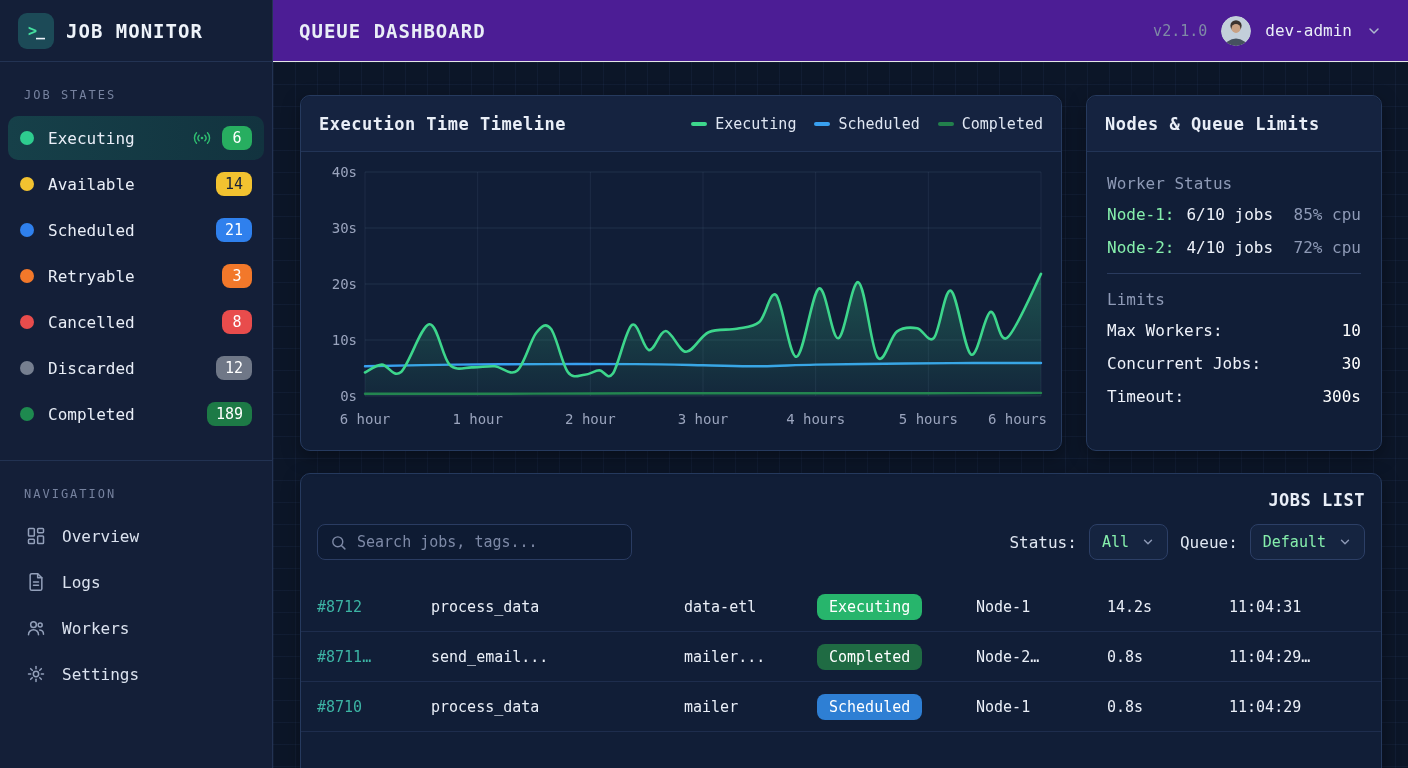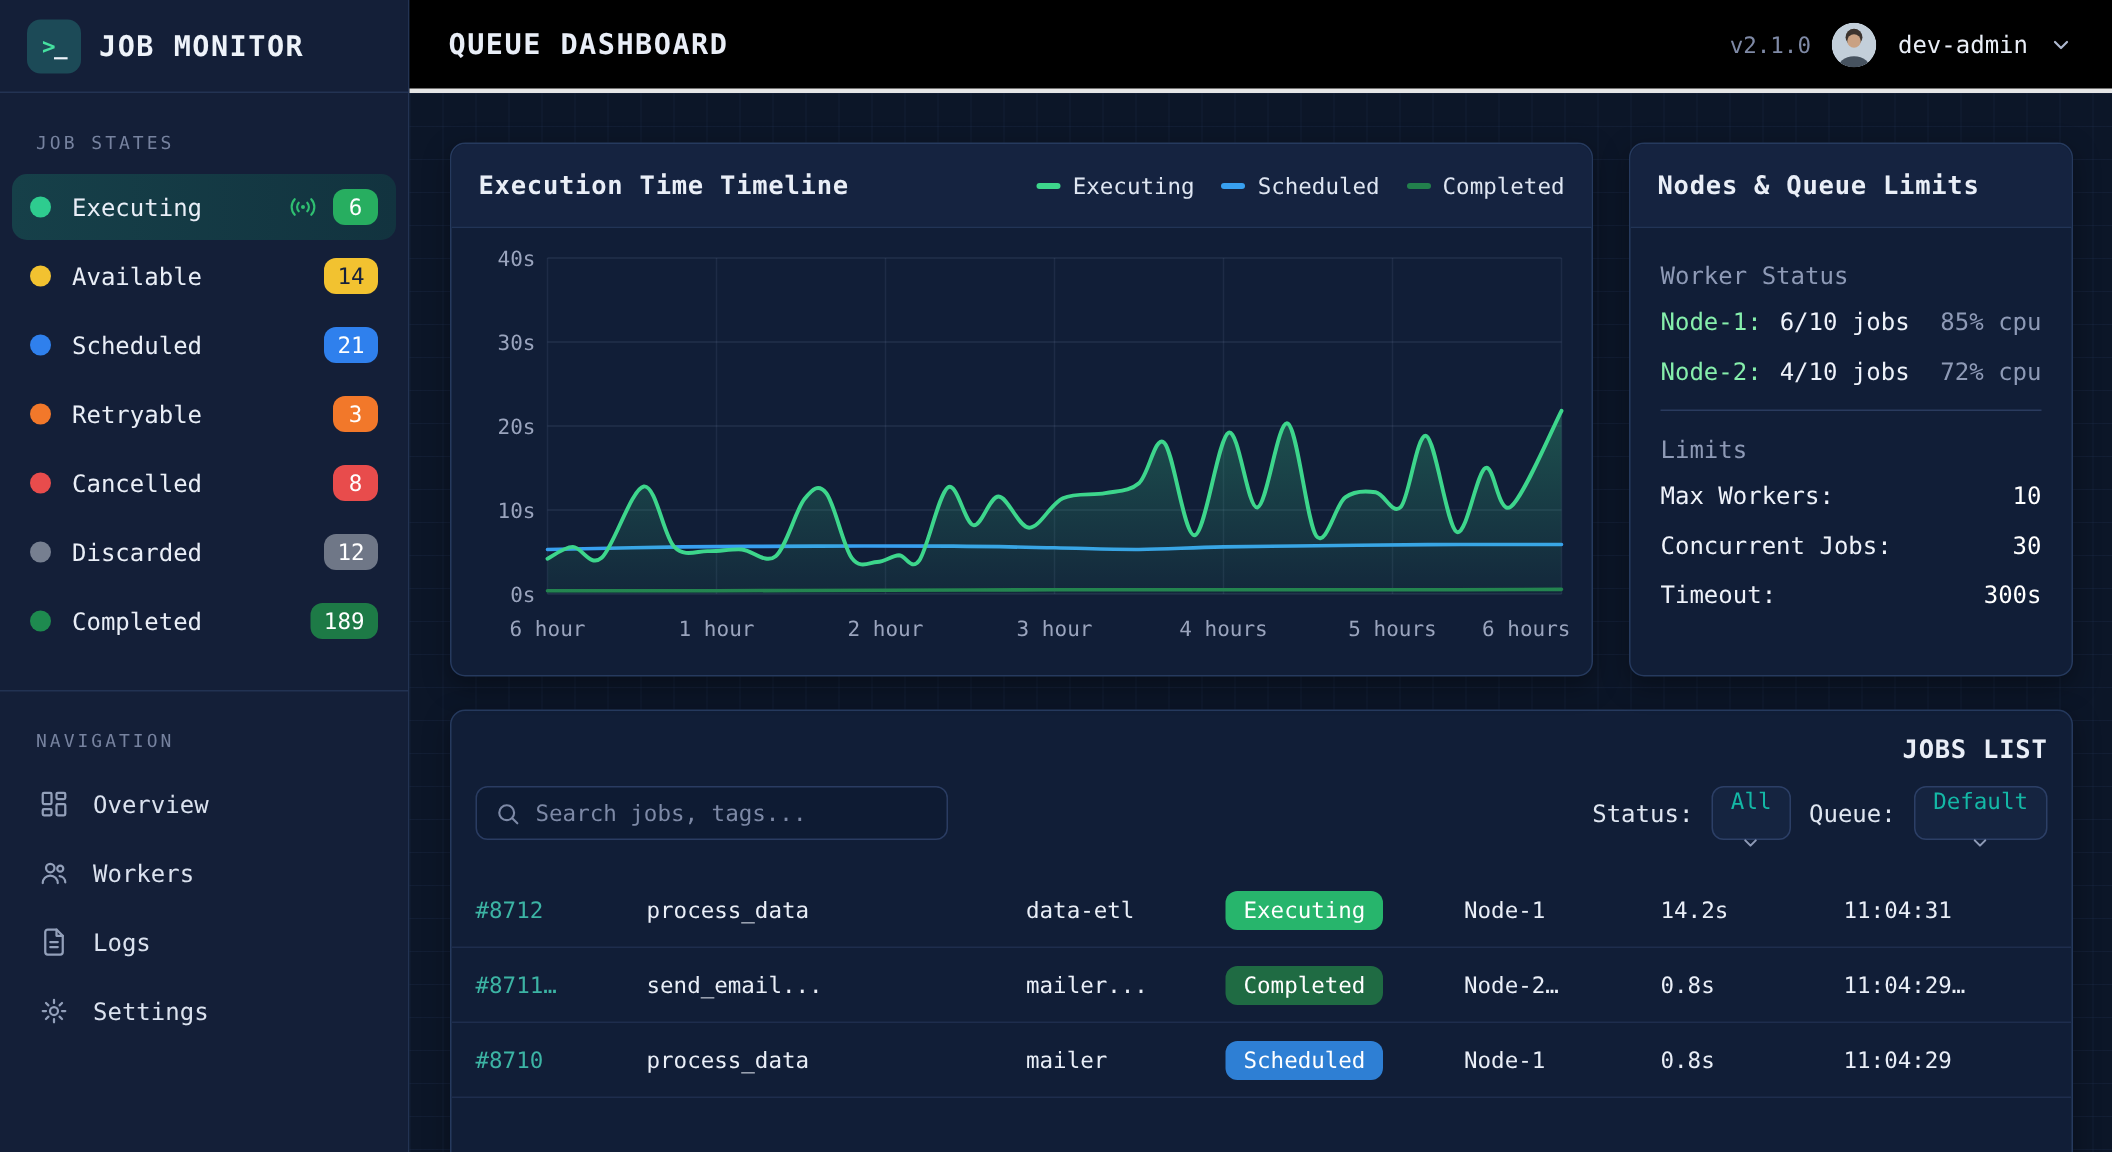--- a/index.html
+++ b/index.html
@@ -21,21 +21,21 @@
   .state-label { font-size:16px; color:#e9eef7; }
   .state-badge { margin-left:auto; min-width:30px; text-align:center; padding:3px 9px; border-radius:8px; font-size:15px; }
   .live-icon { margin-left:auto; margin-right:10px; color:#2fbf71; display:flex; }
   .live-icon + .state-badge { margin-left:0; }
   .side-sep { border-top:1px solid #223252; margin:22px 0 0; }
   .nav-item { display:flex; align-items:center; gap:16px; height:46px; padding:0 26px; font-size:16px; color:#dbe2ef; cursor:pointer; }
   .nav-item .nico { color:#93a0ba; display:flex; }
 
   
   .main { display:flex; flex-direction:column; min-width:0; }
-  .topbar { height:62px; flex:none; background:#000000; border-bottom:3px solid #e5e5e5;
+  .topbar { height:62px; flex:none; background:#4c1d95; border-bottom:1px solid #e5e5e5;
     display:flex; align-items:center; padding:0 26px; }
   .page-title { font-size:19px; font-weight:bold; letter-spacing:1px; }
   .top-right { margin-left:auto; display:flex; align-items:center; gap:14px; }
   .version { color:#7f8aa6; font-size:15px; }
   .avatar { width:30px; height:30px; border-radius:50%; overflow:hidden; flex:none; }
   .username { font-size:16px; }
   .chev { color:#aeb8cf; display:flex; }
 
   .content { flex:1; padding:33px 26px 0 27px; background:#0c1628;
     background-image:linear-gradient(rgba(96,130,200,0.07) 1px, transparent 1px),
@@ -73,21 +73,21 @@
   .jobs-title { font-size:17px; font-weight:bold; letter-spacing:0.5px;text-align:right; }
   .jobs-controls { display:flex; align-items:center; margin-top:14px; }
   .search-box { display:flex; align-items:center; gap:10px; width:315px; height:36px; background:#0e1b33;
     border:1px solid #2a3c62; border-radius:8px; padding:0 12px; color:#7d89a6; }
   .search-box input { flex:1; background:transparent; border:none; outline:none; color:#dfe6f1;
     font-family:"DejaVu Sans Mono",monospace; font-size:15px; }
   .search-box input::placeholder { color:#7d89a6; }
   .filters { margin-left:auto; display:flex; align-items:center; gap:12px;justify-content:center; }
   .filter-label { font-size:16px; color:#dfe6f1; }
   .select-box { display:flex; align-items:center; gap:12px; height:36px; padding:0 12px; background:#152440;
-    border:1px solid #2c3f66; border-radius:8px; font-size:15px; color:#14b8a6; cursor:pointer;flex-direction:column; }
+    border:1px solid #2c3f66; border-radius:8px; font-size:15px; color:#86efac; cursor:pointer; }
   .select-box .chev { color:#8e9ab6; }
 
   .table { margin-top:22px; }
   .t-row { display:grid; grid-template-columns:114px 253px 133px 159px 131px 122px 1fr; align-items:center; padding:0 16px; }
   .t-head { height:56px; background:#17263f; border-top:1px solid #223456; border-bottom:1px solid #223456;
     color:#8c97b2; font-size:15px; }
   .t-body-row { height:50px; border-bottom:1px solid #1e2d4d; font-size:15px; }
   .cell-id { color:#3cb4a4; }
   .status-badge { display:inline-block; padding:4px 12px; border-radius:8px; color:#ffffff; font-size:15px; }
   .sort-arrow { color:#8c97b2; margin-left:6px; }
@@ -163,38 +163,38 @@
               <rect x="14" y="3" width="7" height="5" rx="1"></rect>
               <rect x="14" y="12" width="7" height="9" rx="1"></rect>
               <rect x="3" y="16" width="7" height="5" rx="1"></rect>
             </svg>
           </span>
           <span>Overview</span>
         </div>
         <div class="nav-item">
           <span class="nico">
             <svg width="20" height="20" viewBox="0 0 24 24" fill="none" stroke="currentColor" stroke-width="1.8" stroke-linecap="round" stroke-linejoin="round">
+              <path d="M14 2H7a2 2 0 0 0-2 2v16a2 2 0 0 0 2 2h10a2 2 0 0 0 2-2V7z"></path>
+              <polyline points="14 2 14 7 19 7"></polyline>
+              <line x1="9" y1="12" x2="15" y2="12"></line>
+              <line x1="9" y1="16" x2="15" y2="16"></line>
+            </svg>
+          </span>
+          <span>Logs</span>
+        </div>
+        <div class="nav-item">
+          <span class="nico">
+            <svg width="20" height="20" viewBox="0 0 24 24" fill="none" stroke="currentColor" stroke-width="1.8" stroke-linecap="round" stroke-linejoin="round">
               <circle cx="9" cy="8" r="3.4"></circle>
               <path d="M3 20a6 6 0 0 1 12 0"></path>
               <circle cx="17" cy="8.5" r="2.4"></circle>
               <path d="M16.5 14.5a5 5 0 0 1 4.5 5"></path>
             </svg>
           </span>
           <span>Workers</span>
-        </div>
-        <div class="nav-item">
-          <span class="nico">
-            <svg width="20" height="20" viewBox="0 0 24 24" fill="none" stroke="currentColor" stroke-width="1.8" stroke-linecap="round" stroke-linejoin="round">
-              <path d="M14 2H7a2 2 0 0 0-2 2v16a2 2 0 0 0 2 2h10a2 2 0 0 0 2-2V7z"></path>
-              <polyline points="14 2 14 7 19 7"></polyline>
-              <line x1="9" y1="12" x2="15" y2="12"></line>
-              <line x1="9" y1="16" x2="15" y2="16"></line>
-            </svg>
-          </span>
-          <span>Logs</span>
         </div>
         <div class="nav-item">
           <span class="nico">
             <svg width="20" height="20" viewBox="0 0 24 24" fill="none" stroke="currentColor" stroke-width="1.8" stroke-linecap="round">
               <circle cx="12" cy="12" r="3.2"></circle>
               <line x1="12" y1="3" x2="12" y2="5.6"></line>
               <line x1="12" y1="18.4" x2="12" y2="21"></line>
               <line x1="3" y1="12" x2="5.6" y2="12"></line>
               <line x1="18.4" y1="12" x2="21" y2="12"></line>
               <line x1="5.6" y1="5.6" x2="7.5" y2="7.5"></line>

